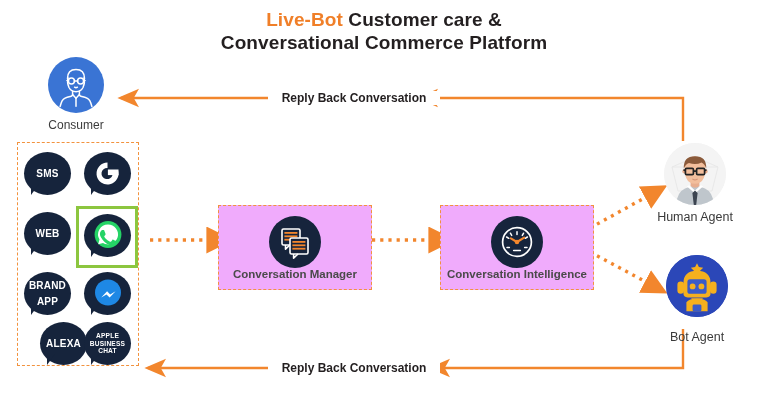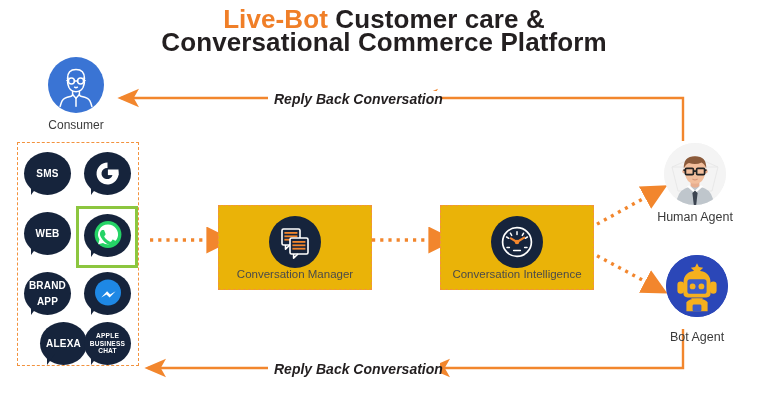--- a/index.html
+++ b/index.html
@@ -9,39 +9,38 @@
     font-family:"Liberation Sans", sans-serif;
     overflow:hidden;
     position:relative;
   }
   .stage{position:absolute;left:0;top:0;width:768px;height:403px;}
 
   
   .title{
     position:absolute;left:0;top:8px;width:768px;
     text-align:center;
-    font-size:26px;font-weight:bold;color:#231f20;
+    font-size:19px;font-weight:bold;color:#231f20;
     line-height:23px;letter-spacing:0.1px;
   }
   .title .brand{color:#F07F28;}
 
   
   .lbl{
     position:absolute;
     font-size:12.5px;color:#3a3a3a;
     text-align:center;white-space:nowrap;
   }
   .lbl-big{font-size:12px;color:#3c3c3c;}
 
   .flow-lbl{
     position:absolute;
-    font-size:14px;font-weight:bold;color:#231f20;
+    font-size:12px;font-weight:bold;color:#231f20;
     white-space:nowrap;background:#fff;padding:0 6px;
     text-align:center;
-    font-style:italic;
   }
 
   
   .consumer-av{
     position:absolute;left:48px;top:57px;width:56px;height:56px;
     border-radius:50%;background:#3A74D4;
     overflow:hidden;
   }
 
   
@@ -77,21 +76,22 @@
   .wa-frame{
     position:absolute;left:76px;top:206px;width:62px;height:62px;
     border:3px solid #8CC63F;box-sizing:border-box;background:#fff;
   }
 
   
   .proc{
     position:absolute;
     border:1.5px dashed #F2923E;
     box-sizing:border-box;
-    background:#eab308;
+    background:#f0abfc;
+    font-weight:bold;
   }
   .proc .circ{
     position:absolute;left:50%;transform:translateX(-50%);top:10px;
     width:52px;height:52px;border-radius:50%;background:#16243C;
   }
   .proc .ptxt{
     position:absolute;left:0;bottom:9px;width:100%;
     text-align:center;font-size:11.5px;color:#4a4a4a;white-space:nowrap;
   }
 

